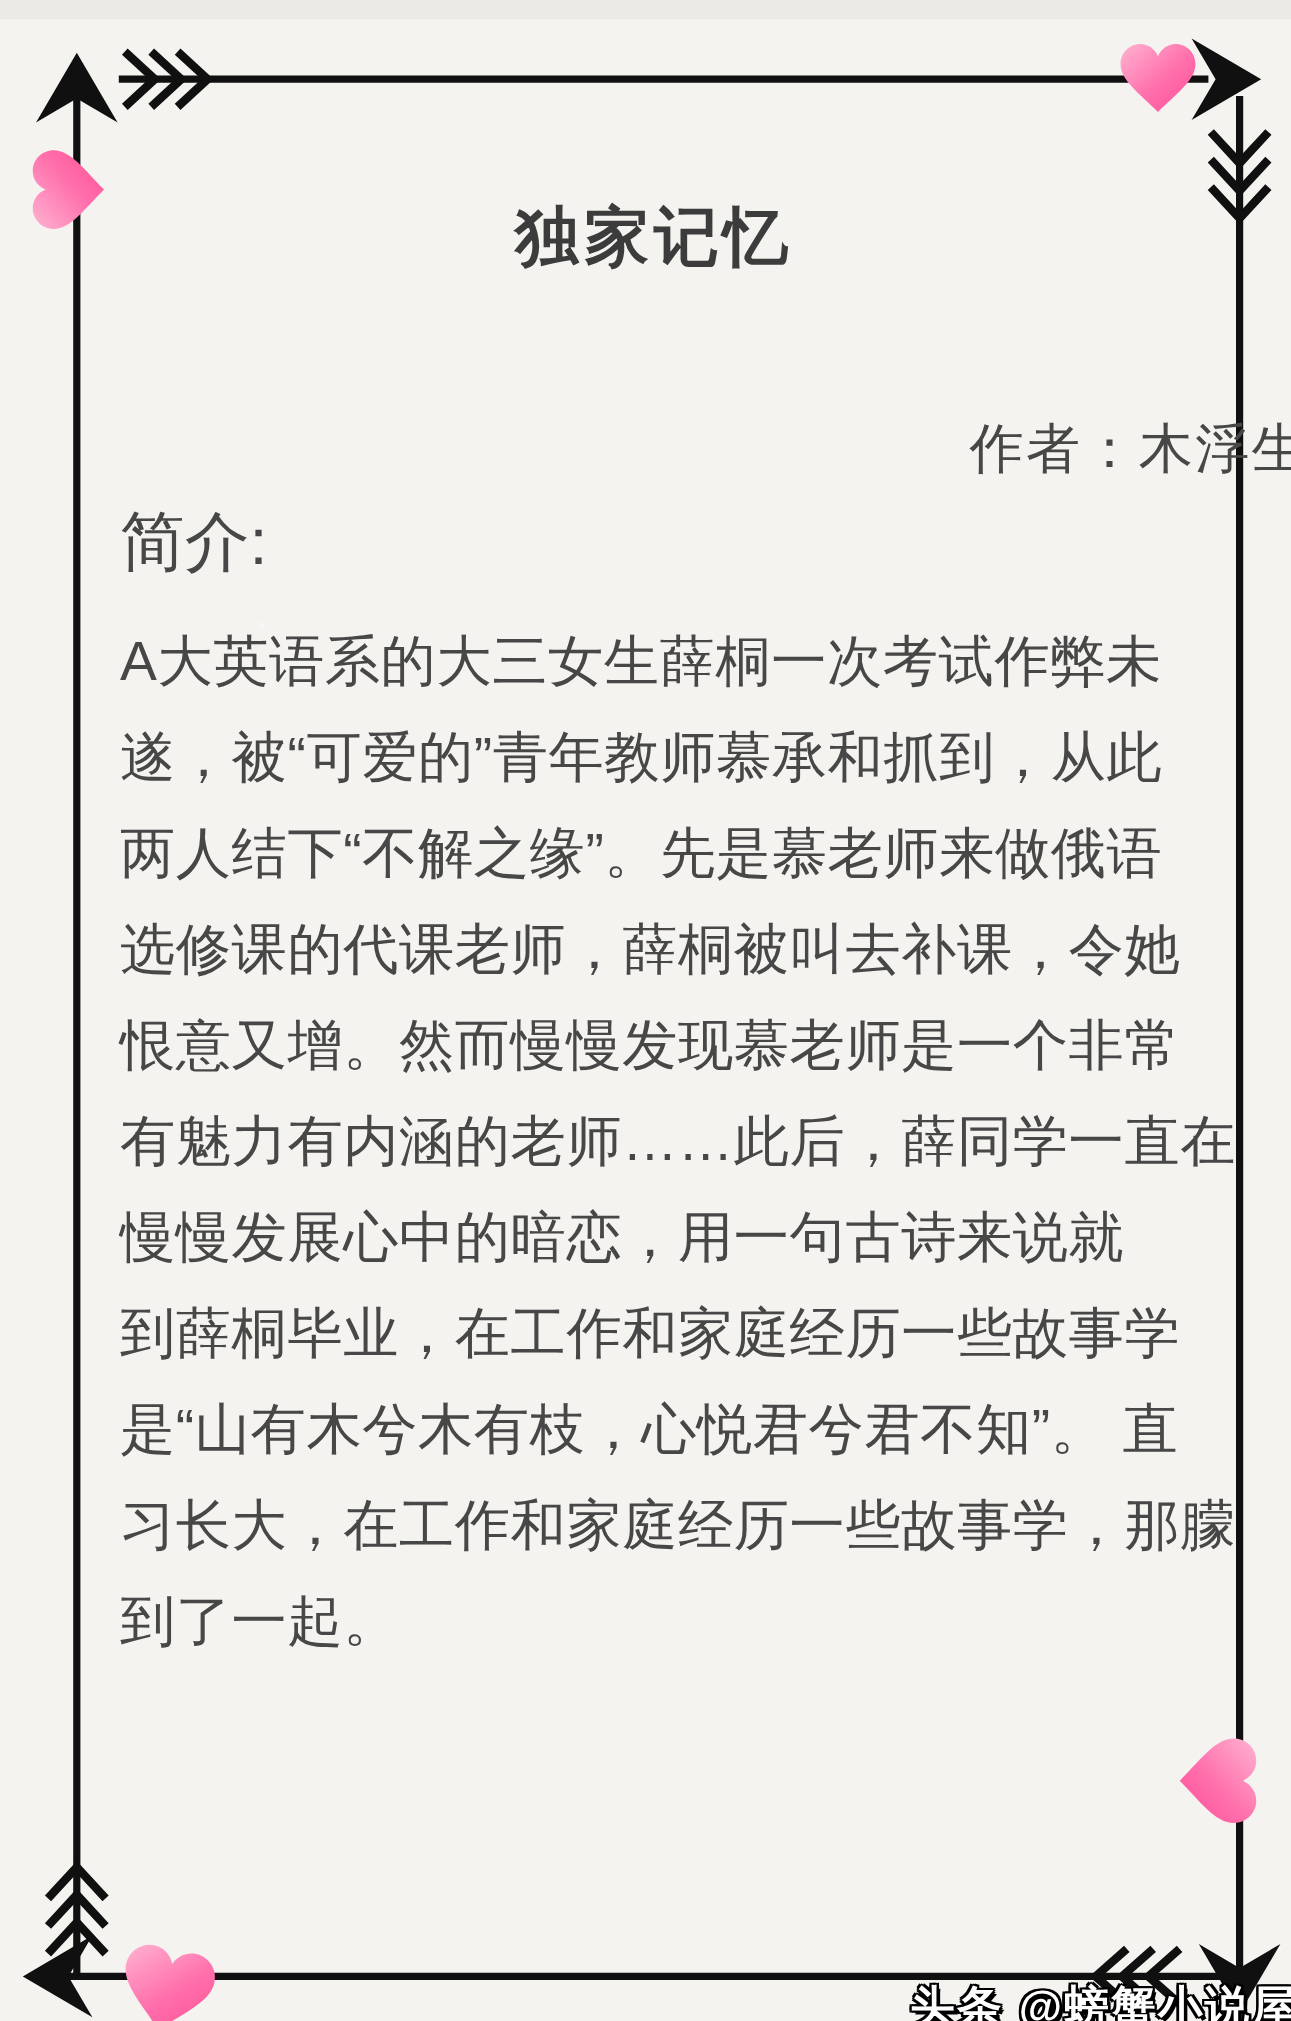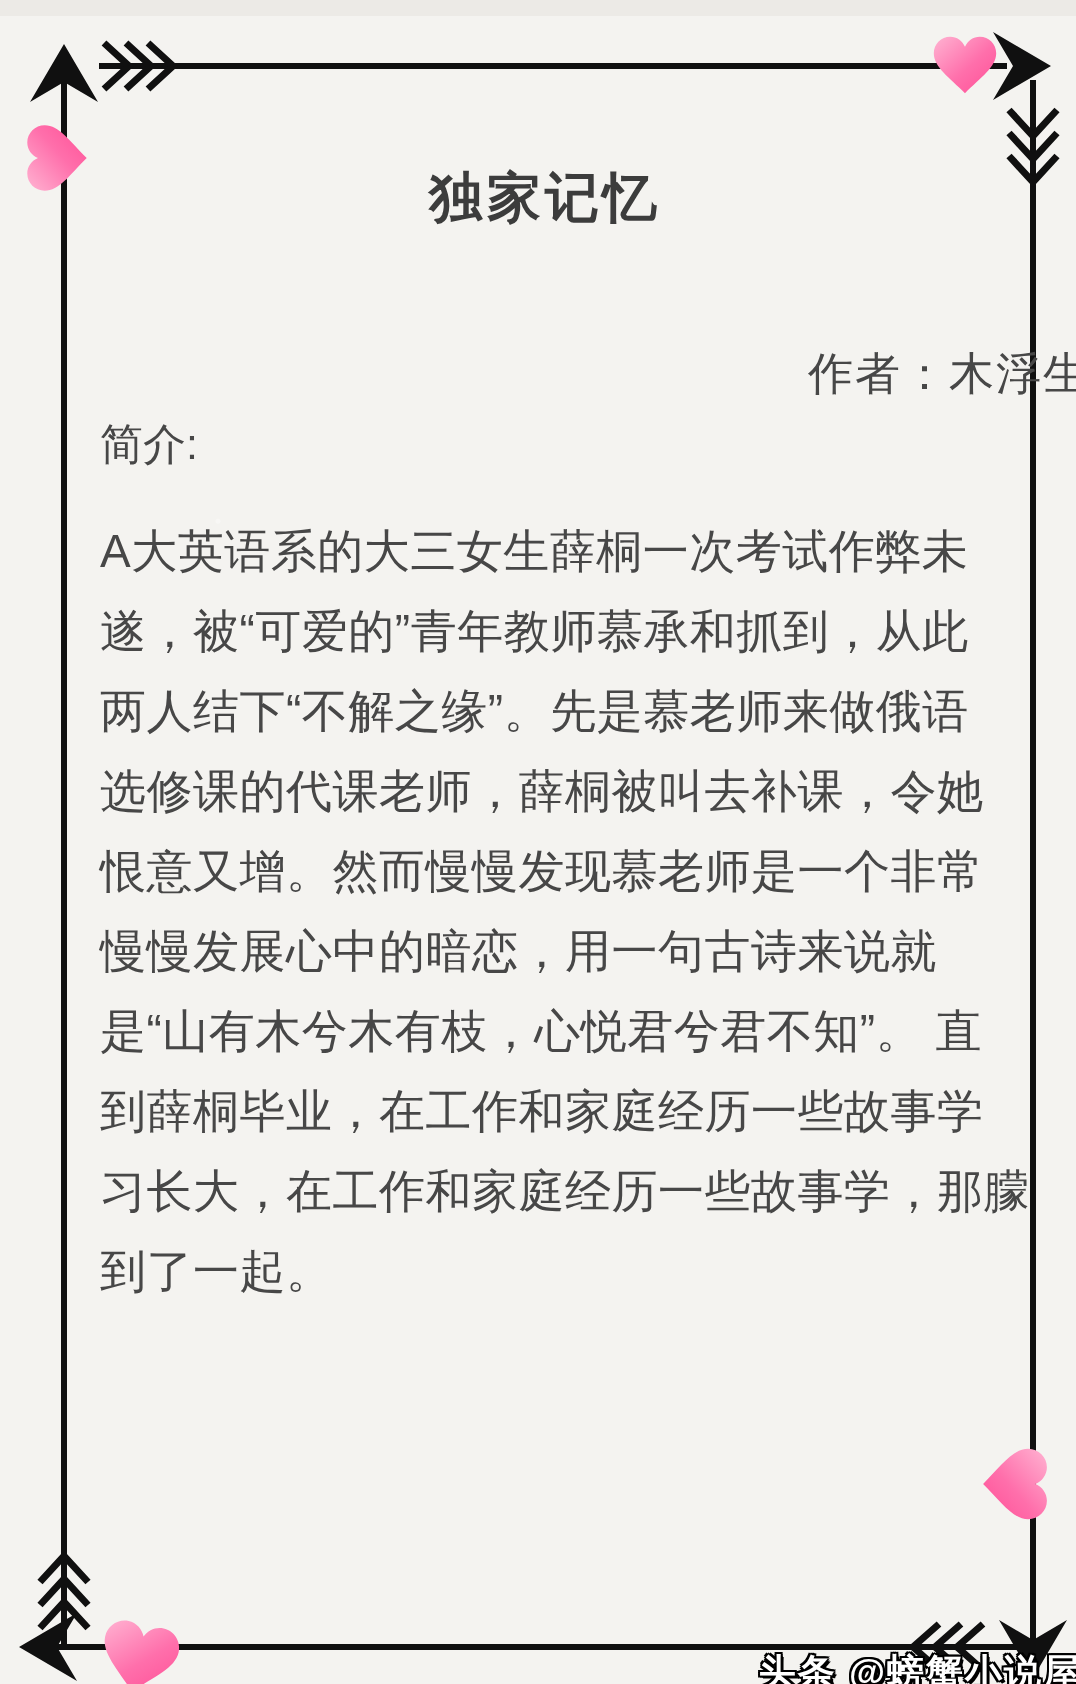--- a/index.html
+++ b/index.html
@@ -45,21 +45,21 @@
     width: 100%;
     text-align: right;
     font-size: 45px;
     color: #474747;
     letter-spacing: 2px;
   }
   .intro-label {
     position: absolute;
     top: 400px;
     left: 100px;
-    font-size: 43px;
+    font-size: 54px;
     color: #474747;
   }
   .intro-body {
     position: absolute;
     top: 495px;
     left: 100px;
     width: 890px;
     font-size: 46px;
     line-height: 80px;
     color: #474747;
@@ -139,22 +139,23 @@
   <div class="author">作者：木浮生</div>
 
   <div class="intro-label">简介:</div>
 
   <div class="intro-body">
     <div class="intro-line">A大英语系的大三女生薛桐一次考试作弊未</div>
     <div class="intro-line">遂，被“可爱的”青年教师慕承和抓到，从此</div>
     <div class="intro-line">两人结下“不解之缘”。先是慕老师来做俄语</div>
     <div class="intro-line">选修课的代课老师，薛桐被叫去补课，令她</div>
     <div class="intro-line">恨意又增。然而慢慢发现慕老师是一个非常</div>
+    <div class="intro-line">有魅力有内涵的老师……此后，薛同学一直在</div>
     <div class="intro-line">慢慢发展心中的暗恋，用一句古诗来说就</div>
+    <div class="intro-line">到薛桐毕业，在工作和家庭经历一些故事学</div>
     <div class="intro-line">是“山有木兮木有枝，心悦君兮君不知”。 直</div>
-    <div class="intro-line">到薛桐毕业，在工作和家庭经历一些故事学</div>
     <div class="intro-line">习长大，在工作和家庭经历一些故事学，那朦</div>
     <div class="intro-line">到了一起。</div>
   </div>
 
   <div class="watermark">头条 @螃蟹小说屋</div>
 
 </div>
 
 </body></html>

